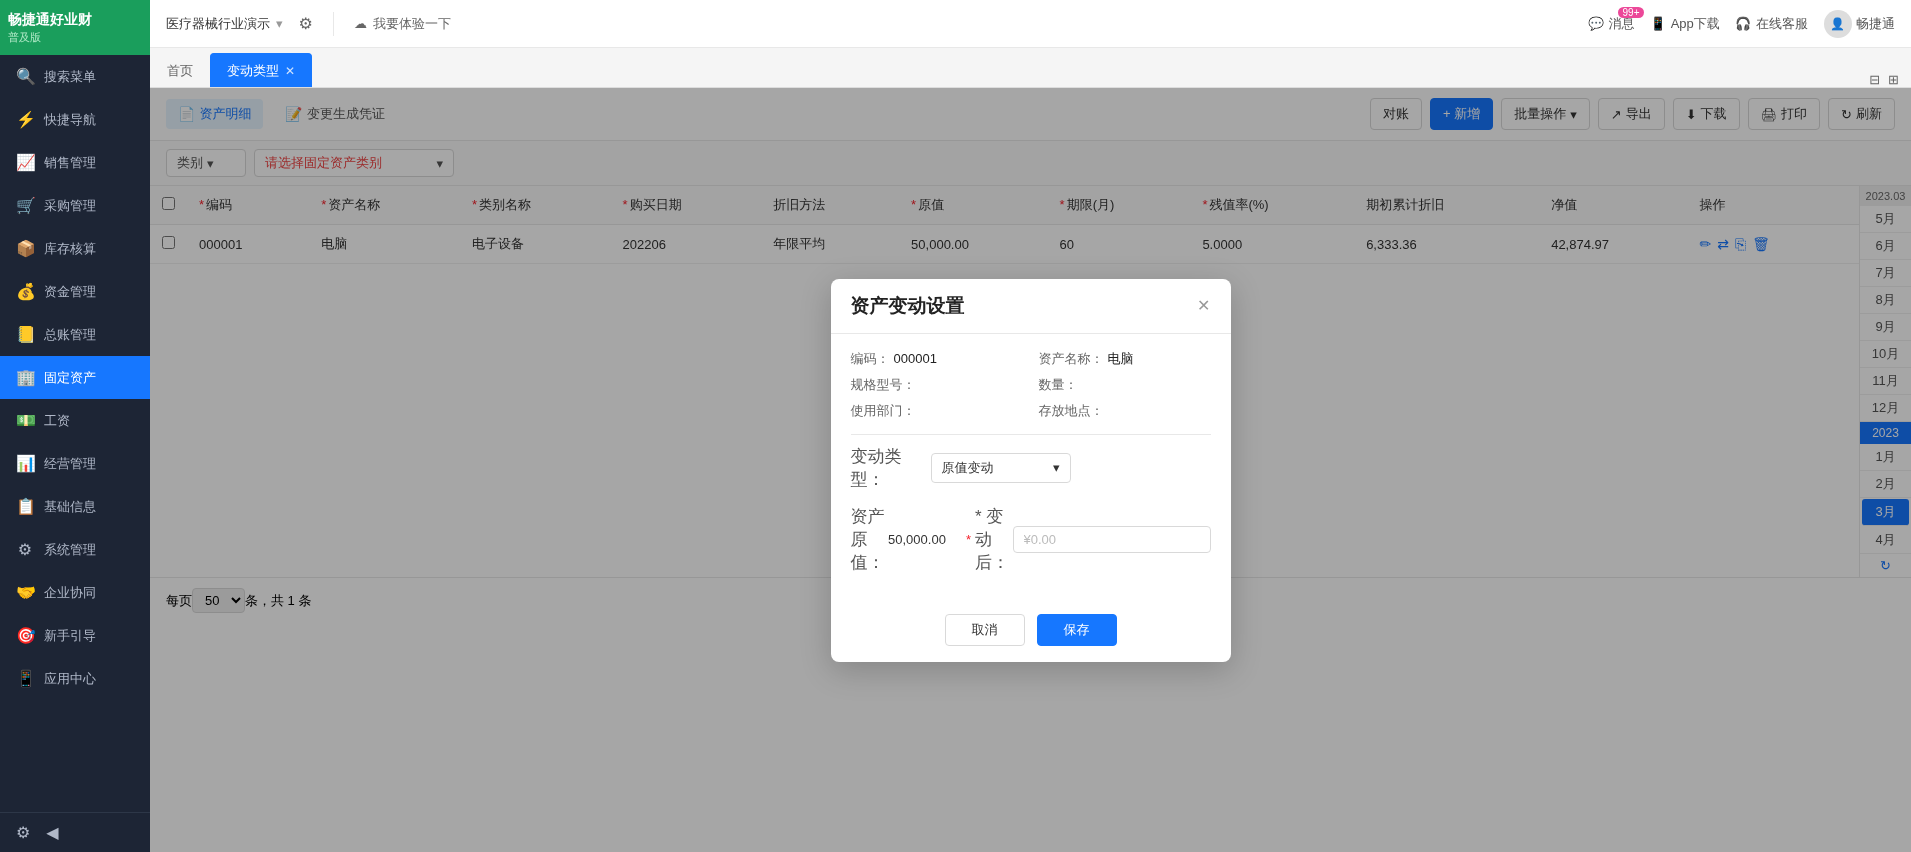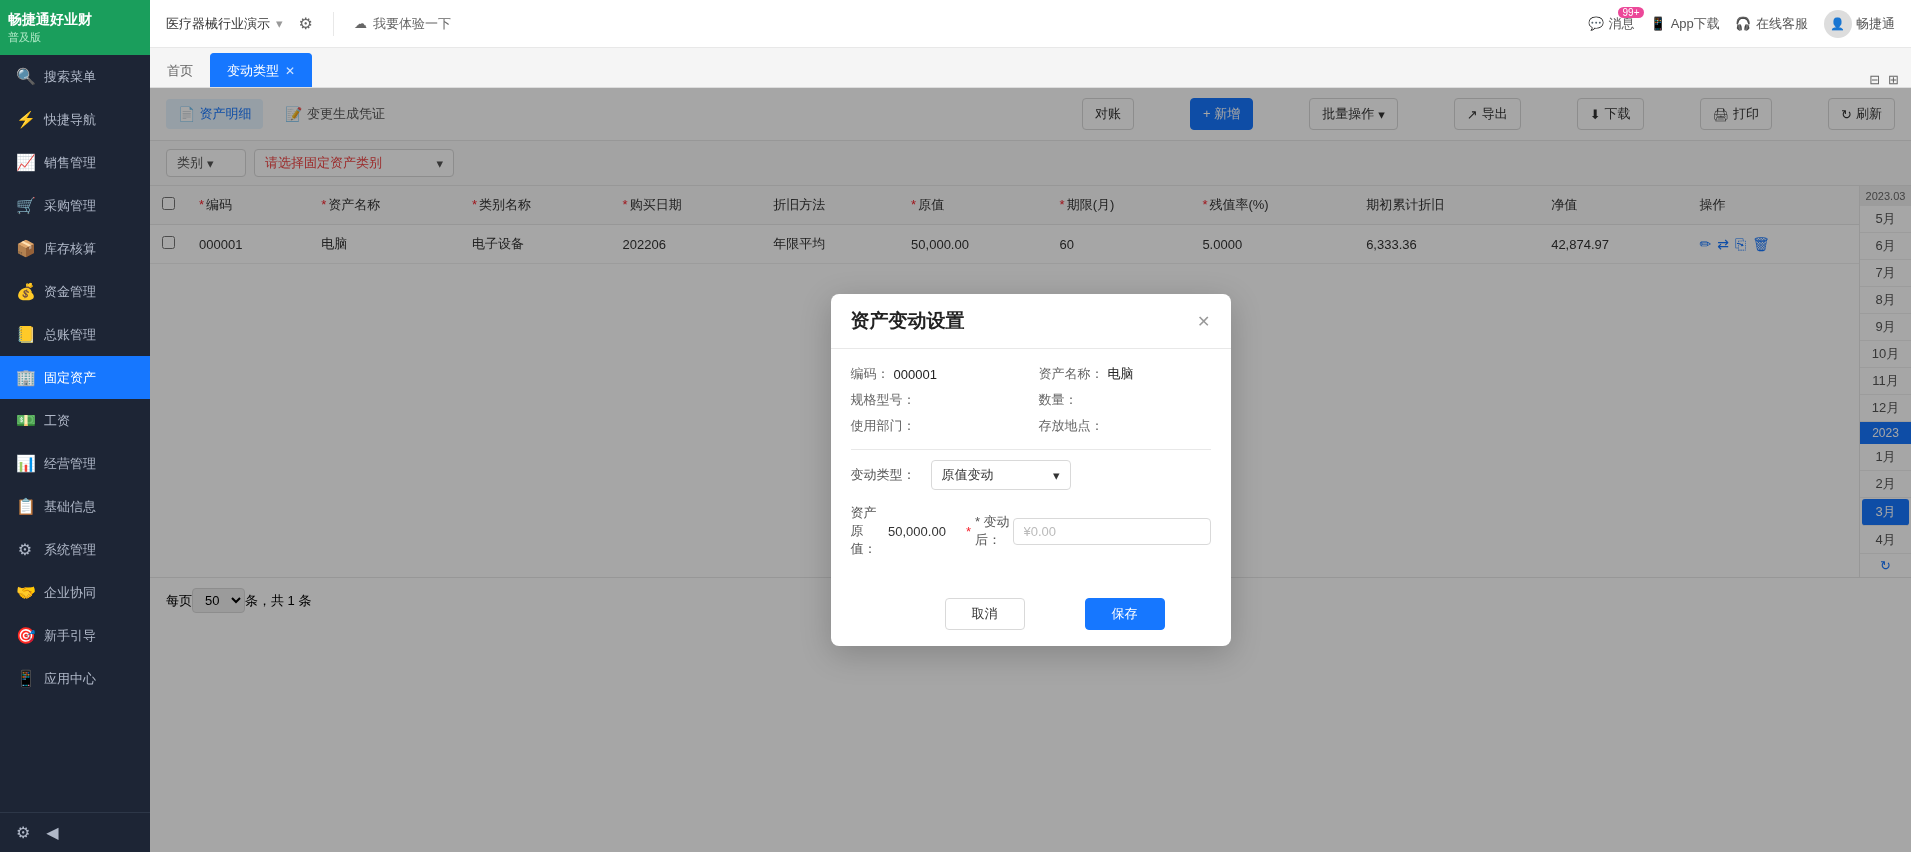--- a/index.html
+++ b/index.html
@@ -231,21 +231,20 @@
       display: flex;
       align-items: center;
       gap: 4px;
       padding: 6px 12px;
       border-radius: 4px;
       cursor: pointer;
       font-size: 13px;
       border: 1px solid #d9d9d9;
       background: #fff;
       color: #333;
-      margin-left: 48px;
     }
     .btn-primary { background: #1677ff; color: #fff; border-color: #1677ff; }
     .btn-batch {
       display: flex;
       align-items: center;
       gap: 4px;
       padding: 6px 12px;
       border-radius: 4px;
       cursor: pointer;
       font-size: 13px;
@@ -397,21 +396,21 @@
     }
     .modal-info-item { display: flex; align-items: center; gap: 4px; color: #555; font-size: 13px; }
     .modal-info-label { color: #666; }
     .modal-info-value { color: #222; font-weight: 500; }
     .modal-divider { height: 1px; background: #e8e8e8; margin: 10px 0; }
     .modal-field {
       display: flex;
       align-items: center;
       margin-bottom: 14px;
     }
-    .modal-field-label { width: 80px; color: #555; font-size: 13px; }
+    .modal-field-label { width: 80px; color: #555; font-size: 17px; }
     .modal-select {
       display: flex;
       align-items: center;
       gap: 6px;
       border: 1px solid #d9d9d9;
       border-radius: 4px;
       padding: 5px 10px;
       background: #fff;
       cursor: pointer;
       font-size: 13px;

